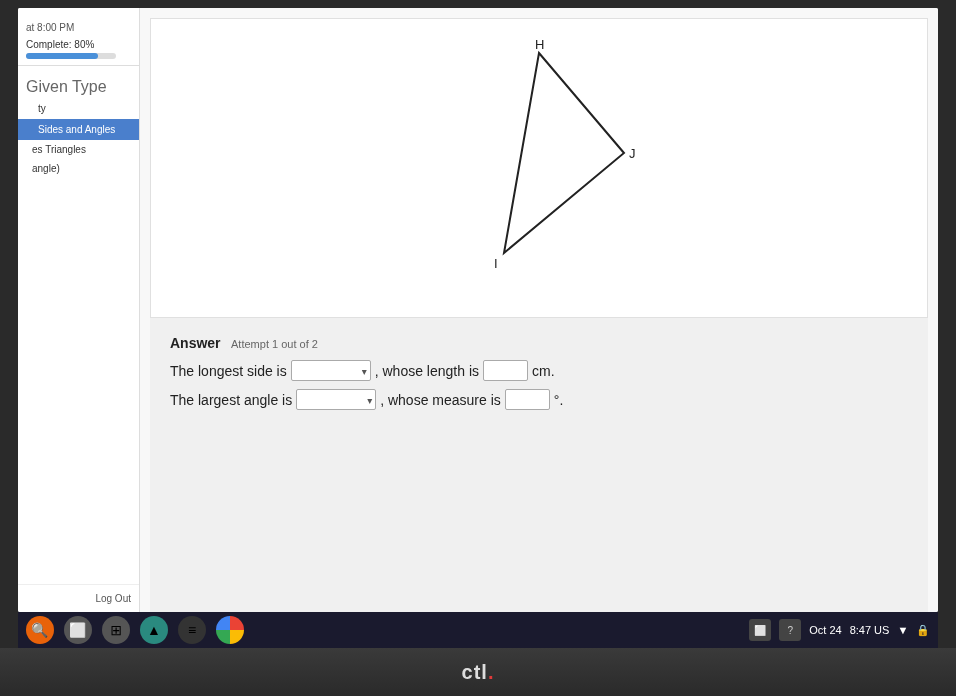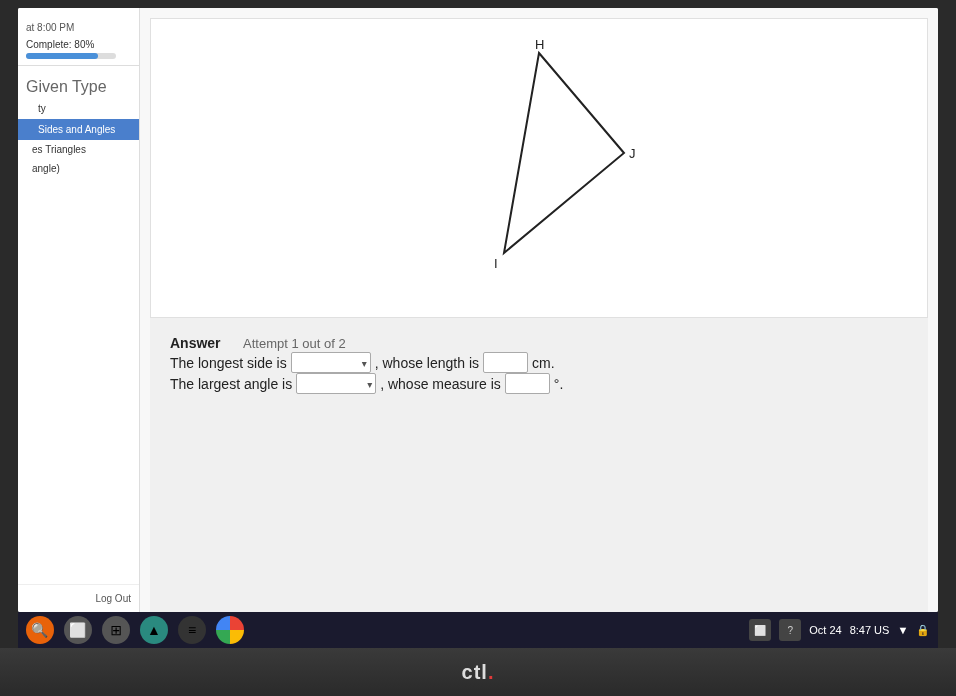--- a/index.html
+++ b/index.html
@@ -142,30 +142,30 @@
     }
 
     .answer-title {
       font-size: 14px;
       font-weight: bold;
       margin-bottom: 4px;
       color: #222;
     }
 
     .attempt-label {
-      font-size: 13px;
+      font-size: 11px;
       color: #666;
       font-weight: normal;
-      margin-left: 18px;
+      margin-left: 6px;
     }
 
     .answer-row {
       display: flex;
       align-items: center;
-      margin-top: 0;
+      margin-top: 8px;
       font-size: 14px;
       color: #222;
       gap: 4px;
     }
 
     .answer-select {
       border: 1px solid #aaa;
       background: #fff;
       padding: 2px 16px 2px 4px;
       font-size: 13px;

